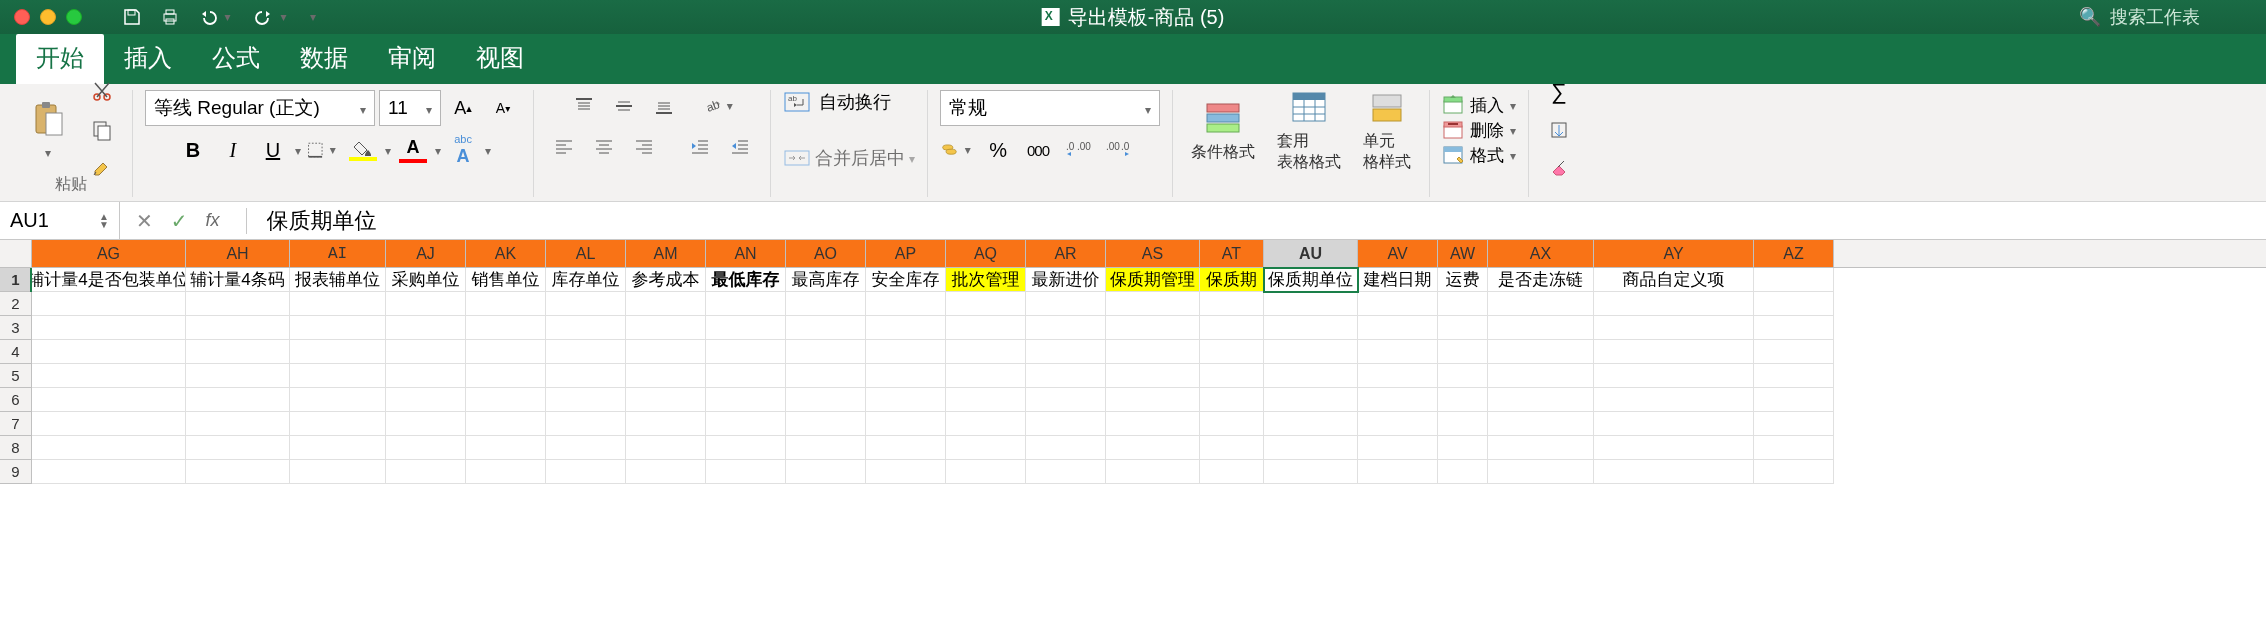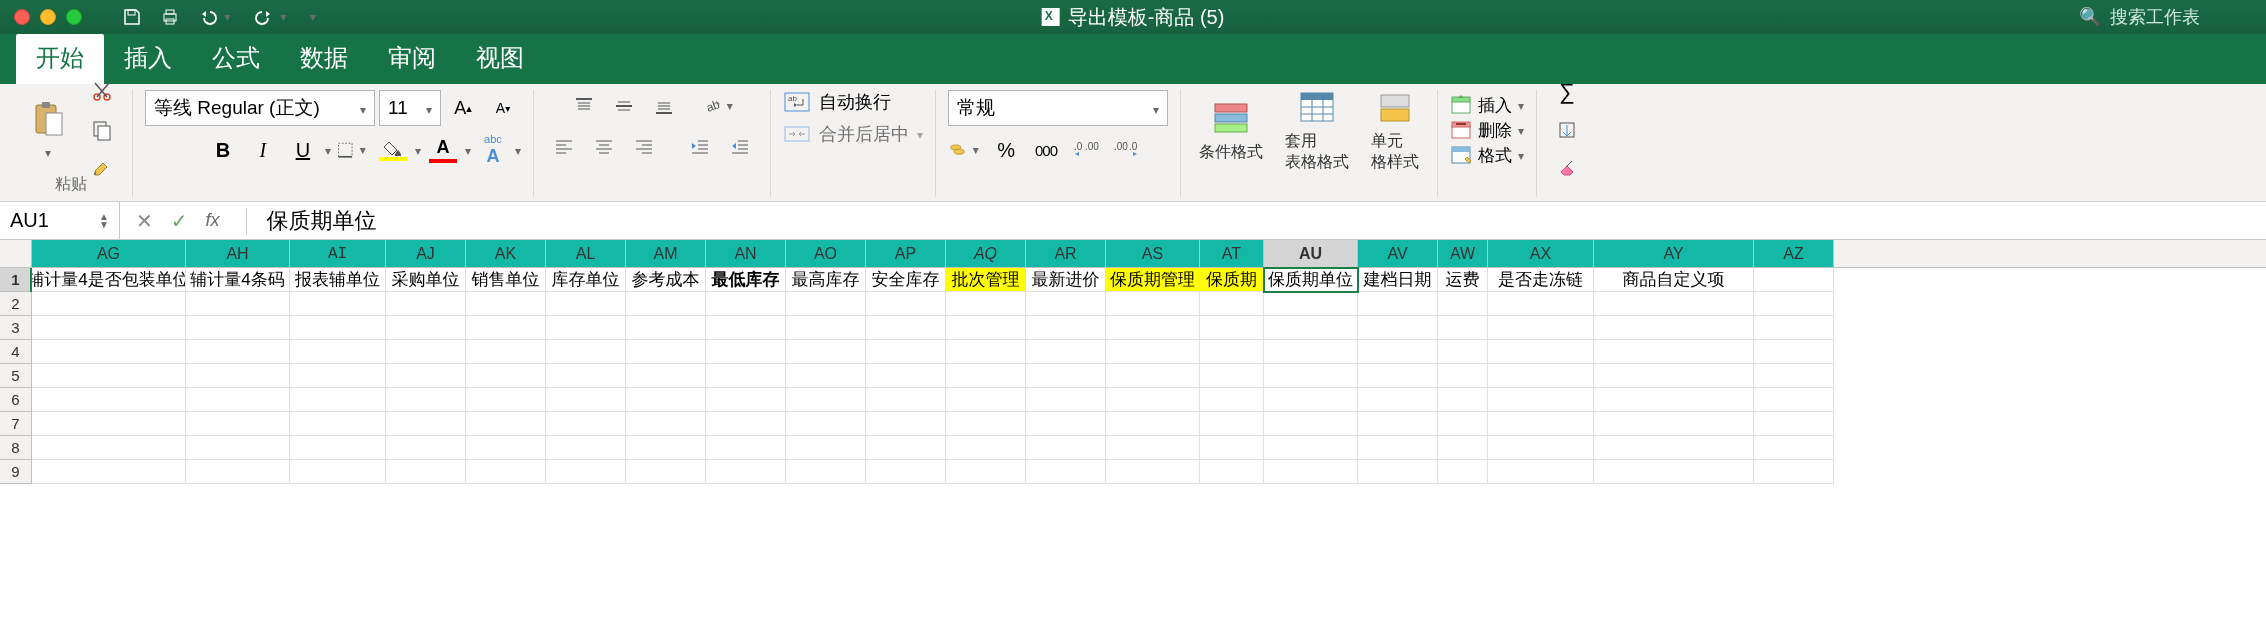--- a/index.html
+++ b/index.html
@@ -52,21 +52,21 @@
   .namebox .stepper{display:flex;flex-direction:column;line-height:8px;font-size:10px;color:#6b6b6b;}
   .fbbtns{display:flex;align-items:center;gap:18px;padding:0 16px;color:#8a8a8a;}
   .fxlabel{font-style:italic;color:#6b6b6b;font-size:18px;}
   .fbar-divider{width:1px;height:26px;background:#c8c8c8;margin:0 10px;}
   .formula-input{flex:1;height:100%;border:none;font-size:22px;padding:0 10px;outline:none;}
 
   
   .grid{position:relative;}
   .colheaders{display:flex;height:28px;background:#f3f2f1;border-bottom:1px solid #c0c0c0;}
   .rowhead-corner{width:32px;border-right:1px solid #c0c0c0;background:#f3f2f1;}
-  .colhead{border-right:1px solid #c0c0c0;display:flex;align-items:center;justify-content:center;font-size:16px;color:#333;background:#14b8a6;}
+  .colhead{border-right:1px solid #c0c0c0;display:flex;align-items:center;justify-content:center;font-size:16px;color:#333;background:#f97316;}
   .colhead.active{background:#d5d5d5;font-weight:600;}
   .rows{}
   .row{display:flex;height:24px;}
   .rowhead{width:32px;border-right:1px solid #c0c0c0;border-bottom:1px solid #c0c0c0;background:#f3f2f1;display:flex;align-items:center;justify-content:center;font-size:15px;color:#333;}
   .rowhead.active{background:#d5d5d5;font-weight:600;}
   .cell{border-right:1px solid #e0e0e0;border-bottom:1px solid #e0e0e0;font-size:17px;display:flex;align-items:center;justify-content:center;padding:0 2px;overflow:hidden;white-space:nowrap;}
   .cell.hl{background:#ffff00;}
   .cell.selected{outline:2px solid #1a7f49;outline-offset:-1px;background:#fff;z-index:2;position:relative;}
   .selectcorner{width:2px;height:100%;background:#1a7f49;}
 
@@ -162,21 +162,21 @@
               <path d="M4 14l8-8 4 4-8 8H4z" fill="#f4c54a" stroke="#9b7a3a"></path>
               <path d="M3 18l2-3" stroke="#555"></path>
             </svg>
           </span>
       </div>
     </div>
     <div class="group-label">粘贴</div>
   </div>
 
   <div class="group">
-    <div class="group-inner" style="flex-direction:column;gap:8px;align-items:flex-end;">
+    <div class="group-inner" style="flex-direction:column;gap:8px;align-items:center;">
       <div class="hrow">
         <div class="sel" style="width:230px;">
             <span>等线 Regular (正文)</span>
             <span class="caret"></span>
           </div>
         <div class="sel" style="width:62px;">
             <span>11</span>
             <span class="caret"></span>
           </div>
         <span class="smallbtn" style="font-size:18px;">A<span style="font-size:11px;vertical-align:super;">▴</span></span>
@@ -305,21 +305,21 @@
     <div class="group-inner" style="flex-direction:column;gap:8px;align-items:flex-start;">
       <div class="hrow" style="gap:8px;">
         <svg width="28" height="22" viewBox="0 0 28 22">
             <rect x="2" y="2" width="24" height="18" fill="none" stroke="#4a8fd8"></rect>
             <text x="5" y="10" font-size="8" fill="#555">ab</text>
             <path d="M20 8v6h-6" fill="none" stroke="#555"></path>
             <path d="M14 14l-3-2v4z" fill="#555"></path>
           </svg>
         <span style="font-size:18px;">自动换行</span>
       </div>
-      <div class="hrow" style="gap:8px;opacity:0.55;">
+      <div class="hrow" style="opacity:0.55;margin-top:24px;">
         <svg width="28" height="22" viewBox="0 0 28 22">
             <rect x="2" y="4" width="24" height="14" fill="none" stroke="#4a8fd8"></rect>
             <path d="M6 11h6M10 9l2 2-2 2" fill="none" stroke="#555"></path>
             <path d="M22 11h-6M18 9l-2 2 2 2" fill="none" stroke="#555"></path>
           </svg>
         <span style="font-size:18px;">合并后居中</span>
         <span class="caret"></span>
       </div>
     </div>
     <div class="group-label"></div>
@@ -476,21 +476,21 @@
         <div class="colhead" style="width: 154px;">AG</div>
         <div class="colhead" style="width: 104px;">AH</div>
         <div class="colhead" style="width: 96px; font-family: Liberation Mono, monospace;">AI</div>
         <div class="colhead" style="width: 80px;">AJ</div>
         <div class="colhead" style="width: 80px;">AK</div>
         <div class="colhead" style="width: 80px;">AL</div>
         <div class="colhead" style="width: 80px;">AM</div>
         <div class="colhead" style="width: 80px; text-align: center;">AN</div>
         <div class="colhead" style="width: 80px;">AO</div>
         <div class="colhead" style="width: 80px;">AP</div>
-        <div class="colhead" style="width: 80px; font-style: italic;">AQ</div>
+        <div class="colhead" style="width: 80px;">AQ</div>
         <div class="colhead" style="width: 80px;">AR</div>
         <div class="colhead" style="width: 94px;">AS</div>
         <div class="colhead" style="width: 64px;">AT</div>
         <div class="colhead active" style="width: 94px;">AU</div>
         <div class="colhead" style="width: 80px;">AV</div>
         <div class="colhead" style="width: 50px;">AW</div>
         <div class="colhead" style="width: 106px;">AX</div>
         <div class="colhead" style="width: 160px;">AY</div>
         <div class="colhead" style="width: 80px;">AZ</div>
       </div>

